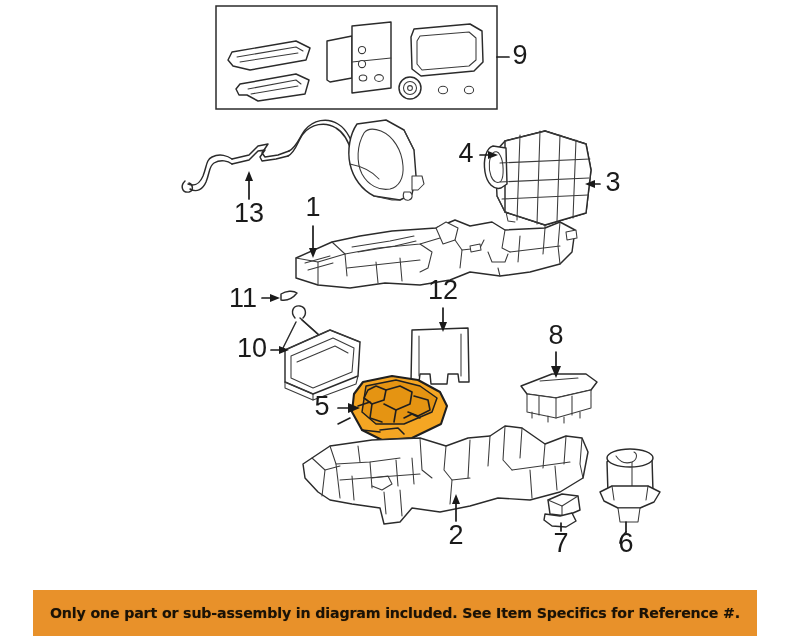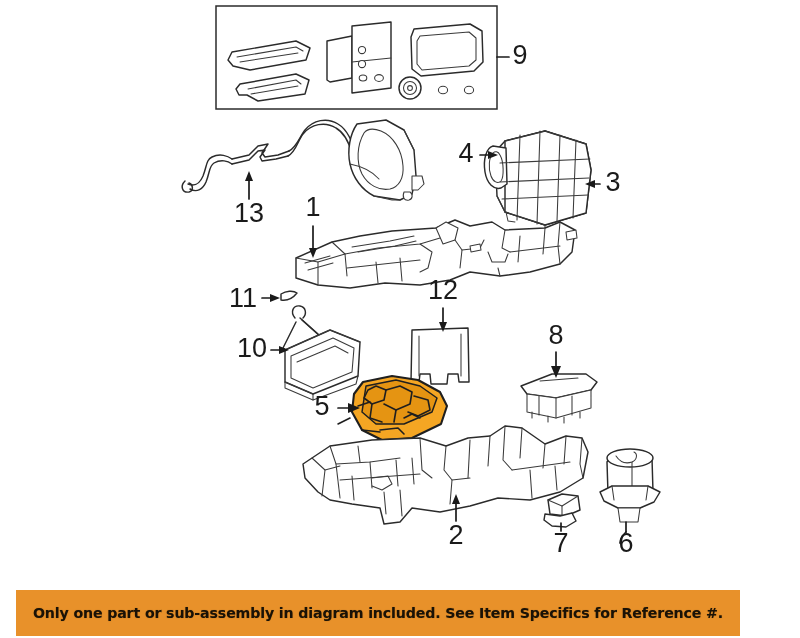--- a/index.html
+++ b/index.html
@@ -83,21 +83,21 @@
     fill:none;
     stroke:#1f1f1f;
     stroke-width:1.6;
     stroke-linejoin:round;
     stroke-linecap:round;
   }
 
   
   #banner{
     position:absolute;
-    left:16px;
+    left:33px;
     top:590px;
     width:724px;
     height:46px;
     background:#E8912A;
     box-sizing:border-box;
     display:flex;
     flex-direction:column;
     align-items:center;
     justify-content:center;
     box-shadow:0 0 0 1px #d8捕0 inset;

